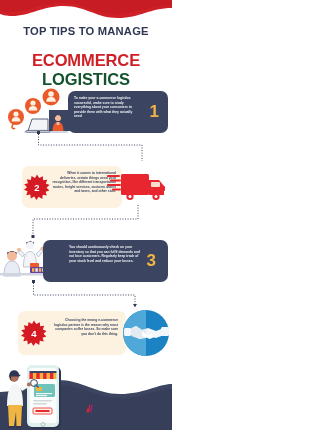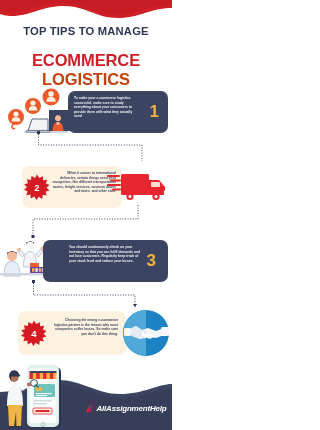--- a/index.html
+++ b/index.html
@@ -20,21 +20,21 @@
   .t-line1{
     font-size:11.2px;font-weight:bold;letter-spacing:.2px;
     color:#2e3652;line-height:14px;white-space:nowrap;
   }
   .t-line2{
     font-size:16.5px;font-weight:bold;letter-spacing:-.1px;
     color:#cf2027;line-height:19px;margin-top:13px;white-space:nowrap;
   }
   .t-line3{
     font-size:16.5px;font-weight:bold;letter-spacing:-.1px;
-    color:#c2410c;line-height:19px;white-space:nowrap;
+    color:#14532d;line-height:19px;white-space:nowrap;
   }
 
   
   .tip{position:absolute;left:0;width:172px;}
   .card{
     position:absolute;border-radius:7px;
     box-sizing:border-box;
   }
   .card.navy{background:#3b4460;}
   .card.cream{background:#fdf2e0;}
@@ -312,16 +312,15 @@
       <rect x="14" y="62" width="5.5" height="2" rx="0.8" fill="#2e3652"></rect>
     </svg>
   </div>
 
   <div class="brand">
     <svg class="brand-mark" viewBox="0 0 12 12">
       <path d="M2,11 L4.6,1 L6,1 L4,11 Z" fill="#e8262f"></path>
       <path d="M5,11 L7.6,1 L9,1 L6.9,11 Z" fill="#c0186b"></path>
       <path d="M0.4,11 L2.6,4.6 L3.4,8 L2.4,11 Z" fill="#e8262f"></path>
     </svg>
-    <span class="brand-text">AllAssignmentHelp</span>
   </div>
 
 </div>
 
 </body></html>

